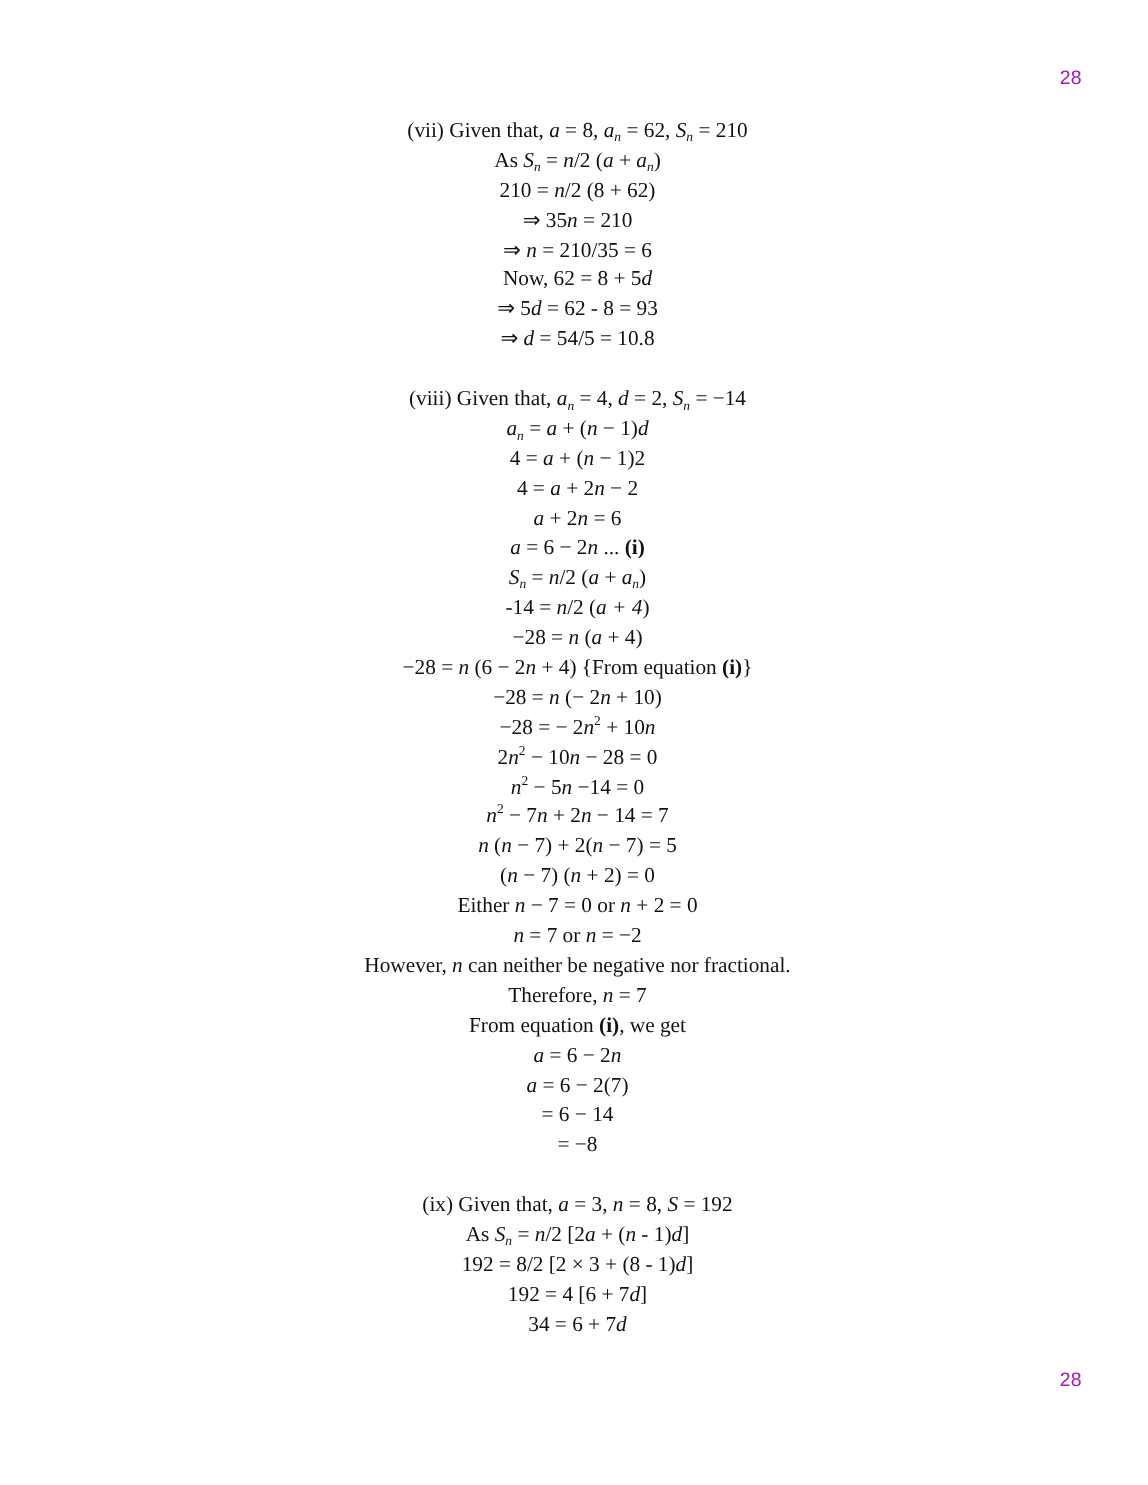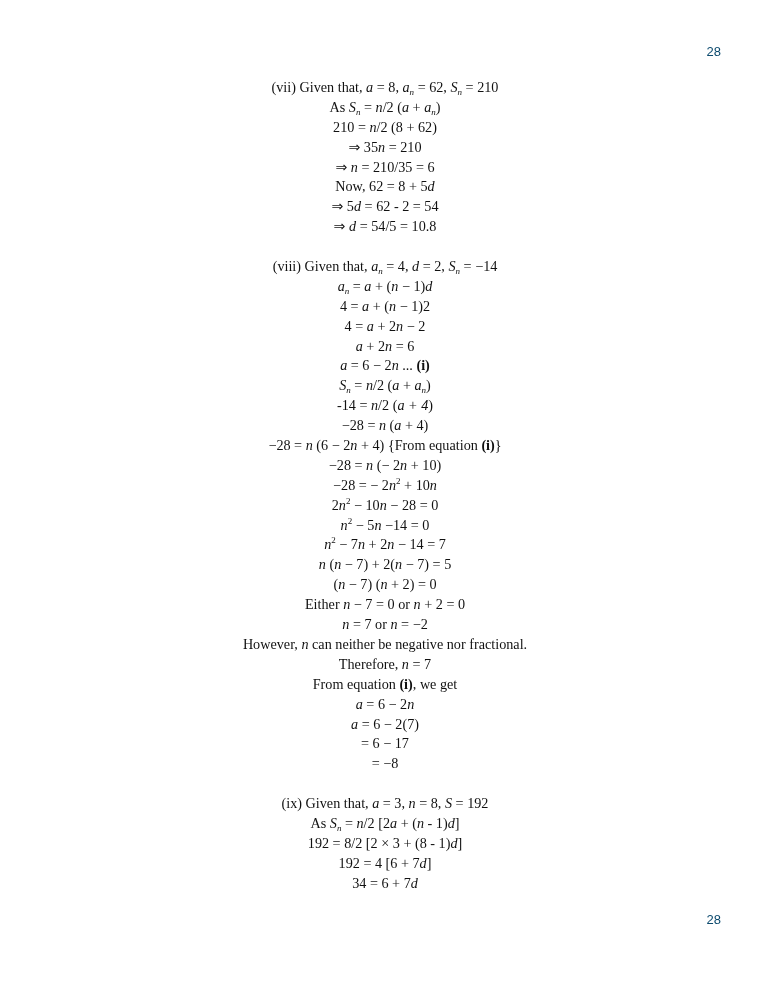--- a/index.html
+++ b/index.html
@@ -1,20 +1,20 @@
 <!DOCTYPE html>
 <html><head>
 <meta charset="utf-8">
 <style>
   html, body { margin: 0; padding: 0; background: #ffffff; }
   body { width: 765px; height: 990px; position: relative; overflow: hidden; }
   .page { position: absolute; left: 0; top: 0; width: 765px; height: 990px; background: #fff; }
   .page-num {
     position: absolute; font-family: "Liberation Sans", sans-serif; font-size: 13px;
-    color: #0c4a6e; width: 40px; text-align: right;
+    color: #a21caf; width: 40px; text-align: right;
   }
   .page-num.top { left: 681px; top: 44px; }
   .page-num.bottom { left: 681px; top: 912px; }
   .content {
     position: absolute; left: 45px; top: 78px; width: 680px;
     font-family: "Liberation Serif", serif; font-size: 14.2px; color: #111;
   }
   .line { height: 19.9px; line-height: 19.9px; white-space: pre; text-align: center; }
   .gap { height: 19.9px; }
   .line i { font-style: italic; }
@@ -29,21 +29,21 @@
   <div class="page-num top">28</div>
 
   <div class="content">
     <div id="sec-0" class="section">
         <div class="line"><span>(vii) Given that, </span><i>a</i><span> = 8, </span><i>a</i><sub>n</sub><span> = 62, </span><i>S</i><sub>n</sub><span> = 210</span></div>
         <div class="line"><span>As </span><i>S</i><sub>n</sub><span> = </span><i>n</i><span>/2 (</span><i>a</i><span> + </span><i>a</i><sub>n</sub><span>)</span></div>
         <div class="line"><span>210 = </span><i>n</i><span>/2 (8 + 62)</span></div>
         <div class="line"><span>⇒ 35</span><i>n</i><span> = 210</span></div>
         <div class="line"><span>⇒ </span><i>n</i><span> = 210/35 = 6</span></div>
         <div class="line"><span>Now, 62 = 8 + 5</span><i>d</i></div>
-        <div class="line"><span>⇒ 5</span><i>d</i><span> = 62 - 2 = 54</span></div>
+        <div class="line"><span>⇒ 5</span><i>d</i><span> = 62 - 8 = 93</span></div>
         <div class="line"><span>⇒ </span><i>d</i><span> = 54/5 = 10.8</span></div>
       </div>
     <div class="gap"></div>
     <div id="sec-1" class="section">
         <div class="line"><span>(viii) Given that, </span><i>a</i><sub>n</sub><span> = 4, </span><i>d</i><span> = 2, </span><i>S</i><sub>n</sub><span> = −14</span></div>
         <div class="line"><i>a</i><sub>n</sub><span> = </span><i>a</i><span> + (</span><i>n</i><span> − 1)</span><i>d</i></div>
         <div class="line"><span>4 = </span><i>a</i><span> + (</span><i>n</i><span> − 1)2</span></div>
         <div class="line"><span>4 = </span><i>a</i><span> + 2</span><i>n</i><span> − 2</span></div>
         <div class="line"><i>a</i><span> + 2</span><i>n</i><span> = 6</span></div>
         <div class="line"><i>a</i><span> = 6 − 2</span><i>n</i><span> ... </span><b>(i)</b></div>
@@ -58,21 +58,21 @@
         <div class="line"><i>n</i><sup>2</sup><span> − 7</span><i>n</i><span> + 2</span><i>n</i><span> − 14 = 7</span></div>
         <div class="line"><i>n</i><span> (</span><i>n</i><span> − 7) + 2(</span><i>n</i><span> − 7) = 5</span></div>
         <div class="line"><span>(</span><i>n</i><span> − 7) (</span><i>n</i><span> + 2) = 0</span></div>
         <div class="line"><span>Either </span><i>n</i><span> − 7 = 0 or </span><i>n</i><span> + 2 = 0</span></div>
         <div class="line"><i>n</i><span> = 7 or </span><i>n</i><span> = −2</span></div>
         <div class="line"><span>However, </span><i>n</i><span> can neither be negative nor fractional.</span></div>
         <div class="line"><span>Therefore, </span><i>n</i><span> = 7</span></div>
         <div class="line"><span>From equation </span><b>(i)</b><span>, we get</span></div>
         <div class="line"><i>a</i><span> = 6 − 2</span><i>n</i></div>
         <div class="line"><i>a</i><span> = 6 − 2(7)</span></div>
-        <div class="line"><span>= 6 − 17</span></div>
+        <div class="line"><span>= 6 − 14</span></div>
         <div class="line"><span>= −8</span></div>
       </div>
     <div class="gap"></div>
     <div id="sec-2" class="section">
         <div class="line"><span>(ix) Given that, </span><i>a</i><span> = 3, </span><i>n</i><span> = 8, </span><i>S</i><span> = 192</span></div>
         <div class="line"><span>As </span><i>S</i><sub>n</sub><span> = </span><i>n</i><span>/2 [2</span><i>a</i><span> + (</span><i>n</i><span> - 1)</span><i>d</i><span>]</span></div>
         <div class="line"><span>192 = 8/2 [2 × 3 + (8 - 1)</span><i>d</i><span>]</span></div>
         <div class="line"><span>192 = 4 [6 + 7</span><i>d</i><span>]</span></div>
         <div class="line"><span>34 = 6 + 7</span><i>d</i></div>
       </div>

